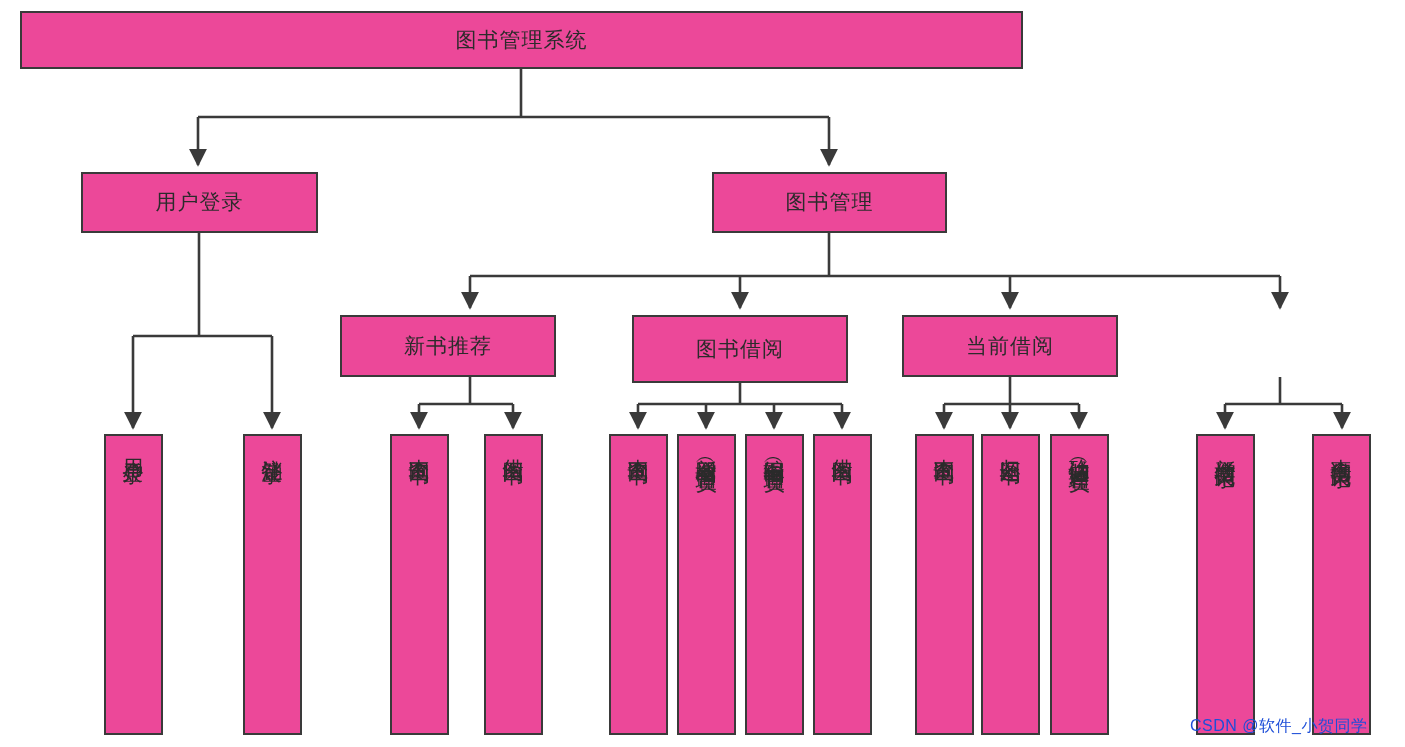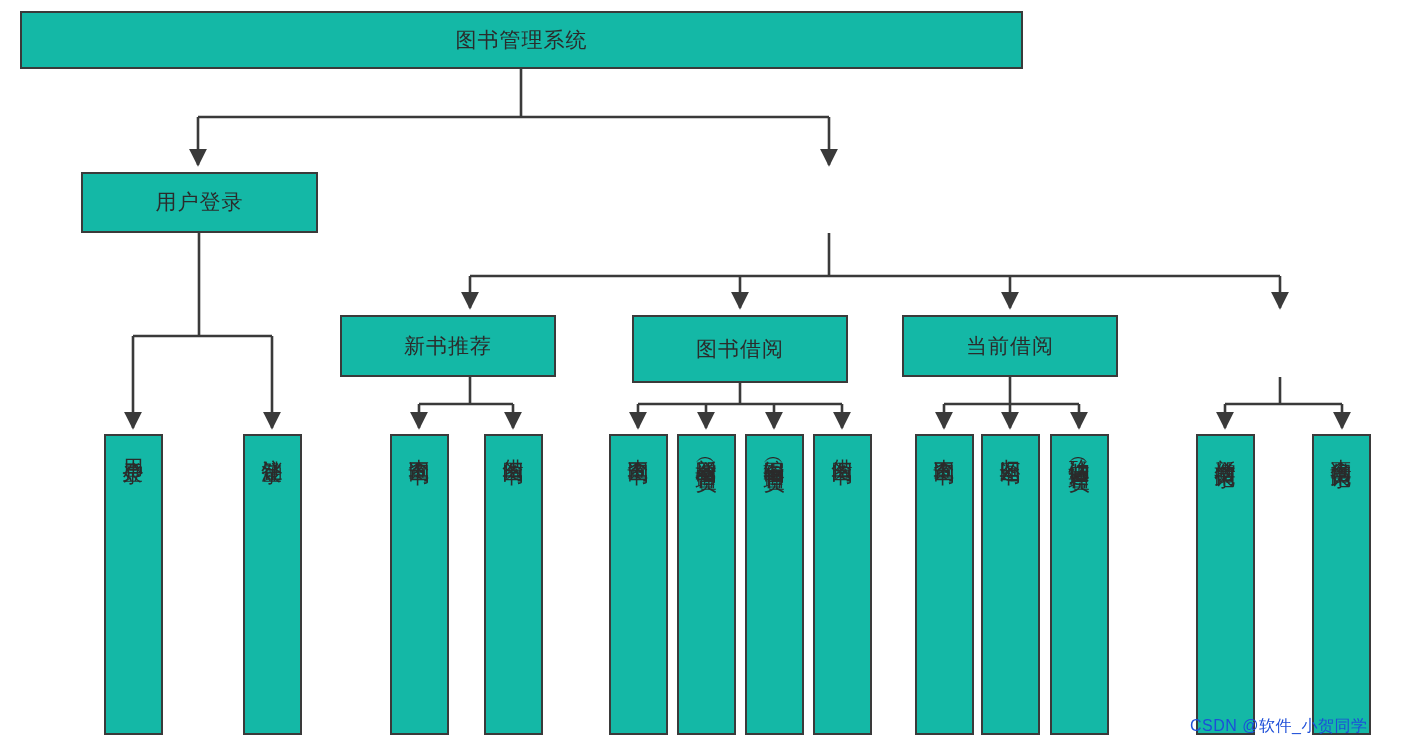--- a/index.html
+++ b/index.html
@@ -21,21 +21,21 @@
     position: absolute;
     left: 0;
     top: 0;
     width: 1405px;
     height: 747px;
     pointer-events: none;
   }
   .node {
     position: absolute;
     box-sizing: border-box;
-    background: #14b8a6;
+    background: #ec4899;
     border: 2px solid #3a3a3a;
     display: flex;
     align-items: center;
     justify-content: center;
     color: #2b2b2b;
   }
   .node .lbl {
     display: block;
     line-height: 1.18;
     text-align: center;
@@ -130,20 +130,23 @@
     </g>
   </svg>
 
   <div class="node root horiz" style="left:20px; top:11px; width:1003px; height:58px;">
     <span class="lbl">图书管理系统</span>
   </div>
 
   <div class="node horiz" style="left:81px; top:172px; width:237px; height:61px;">
     <span class="lbl">用户登录</span>
   </div>
+  <div class="node horiz" style="left:712px; top:172px; width:235px; height:61px;">
+    <span class="lbl">图书管理</span>
+  </div>
 
   <div class="node horiz" style="left:340px; top:315px; width:216px; height:62px;">
     <span class="lbl">新书推荐</span>
   </div>
   <div class="node horiz" style="left:632px; top:315px; width:216px; height:68px;">
     <span class="lbl">图书借阅</span>
   </div>
   <div class="node horiz" style="left:902px; top:315px; width:216px; height:62px;">
     <span class="lbl">当前借阅</span>
   </div>

